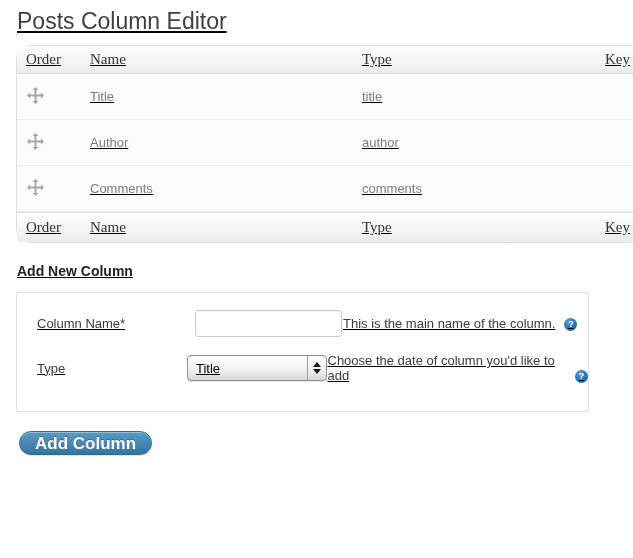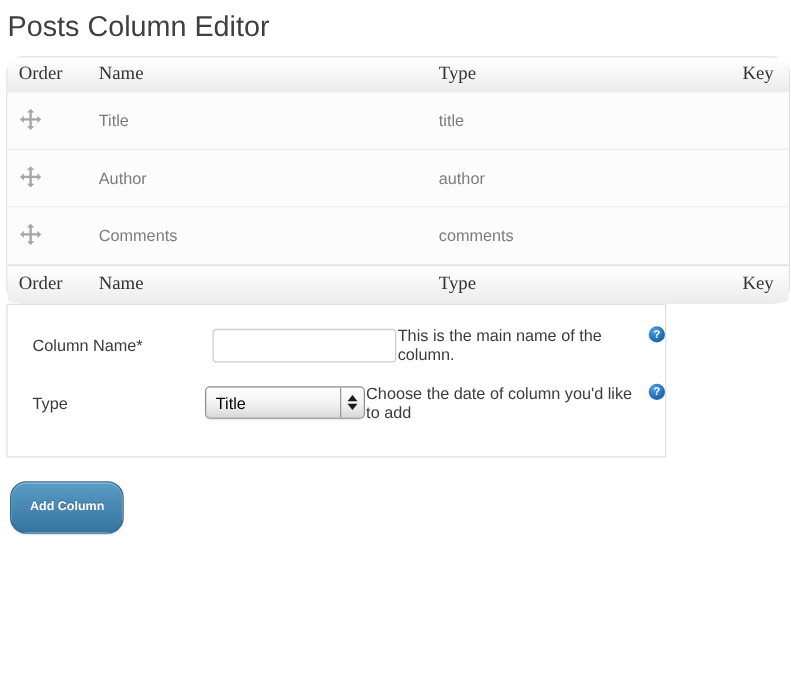--- a/index.html
+++ b/index.html
@@ -2,21 +2,21 @@
 <html><head>
 <meta charset="utf-8">
 <style>
   * { box-sizing: border-box; }
   html,body { margin:0; padding:0; background:#fff; }
   body {
     width:633px; height:558px; overflow:hidden;
     font-family:"Liberation Sans", sans-serif;
     -webkit-font-smoothing:antialiased;
   }
-  .container { padding:6px 0 0 5px; }
+  .container { padding:6px 0 0 16px;text-decoration:underline; }
 
   h1.page-title {
     font-family:"Liberation Sans", sans-serif;
     font-weight:300;
     font-size:23px;
     color:#3f3f3f;
     margin:2px 0 10px 1px;
     letter-spacing:0;
   }
 
@@ -60,37 +60,37 @@
 
   .move-handle { display:inline-block; width:17px; height:17px; margin-left:1px; cursor:move; }
   .move-handle svg { display:block; }
 
   
   h3.add-heading {
     font-size:14px; font-weight:bold; color:#222;
     margin:20px 0 13px 1px;
   }
   .formbox {
-    width:528px;
+    width:573px;
     border:1px solid #dfdfdf;
     padding:17px 0 28px 20px;
     background:#fff;
   }
   .frow { display:flex; align-items:center; margin-bottom:16px; }
   .frow:last-child { margin-bottom:0; }
   .flabel { width:158px; font-size:13px; color:#3b3b3b; }
   input.text-input {
     width:147px; height:27px;
     border:1px solid #ccc; border-radius:3px;
     padding:0 7px; font-size:13px; color:#333;
     font-family:"Liberation Sans", sans-serif;
     outline:none;
     box-shadow:inset 0 1px 1px rgba(0,0,0,.04);
   }
-  .fhelp { margin-left:1px; font-size:13px; color:#3b3b3b; display:flex; align-items:flex-start; }
+  .fhelp { margin-left:1px; font-size:13px; color:#3b3b3b; display:flex; align-items:flex-end; }
   .help-icon {
     display:inline-block; width:13px; height:13px; margin-left:9px;
     border-radius:50%;
     background:radial-gradient(circle at 35% 28%, #5a9ed6 0%, #1d6fba 60%, #155a9e 100%);
     color:#fff; font-size:9px; font-weight:bold;
     line-height:13px; text-align:center;
     cursor:pointer;
     flex:0 0 auto;
   }
 
@@ -111,26 +111,26 @@
     display:flex; flex-direction:column; align-items:center; justify-content:center;
     gap:2px;
   }
   .arr-up { width:0; height:0; border-left:4px solid transparent; border-right:4px solid transparent; border-bottom:5px solid #1a1a1a; }
   .arr-down { width:0; height:0; border-left:4px solid transparent; border-right:4px solid transparent; border-top:5px solid #1a1a1a; }
 
   
   .add-column-btn {
     display:inline-block;
     margin:19px 0 0 3px;
-    height:42px; line-height:24px;
+    height:24px; line-height:24px;
     padding:0 15px;
     border:1px solid #2c6a90;
     border-radius:13px;
     background:linear-gradient(#5a9cc5, #35749f);
-    color:#fff; font-size:10px; font-weight:bold;
+    color:#fff; font-size:17px; font-weight:bold;
     font-family:"Liberation Sans", sans-serif;
     text-shadow:0 -1px 0 rgba(0,0,0,.25);
     box-shadow:inset 0 1px 0 rgba(255,255,255,.35), 0 1px 1px rgba(0,0,0,.12);
     cursor:pointer;
   }
 </style>
 </head>
 <body>
 
 <div class="container">
@@ -189,20 +189,21 @@
 
     <div class="tfoot">
       <div class="c1">Order</div>
       <div class="c2">Name</div>
       <div class="c3">Type</div>
       <div class="c4">Key</div>
     </div>
 
   </div>
 
+  <h3 class="add-heading">Add New Column</h3>
 
   <div class="formbox">
 
     <div class="frow">
       <div class="flabel">Column Name*</div>
       <input type="text" class="text-input" value="" style="">
       <div class="fhelp">
         <span>This is the main name of the column.</span>
         <span class="help-icon">?</span>
       </div>

